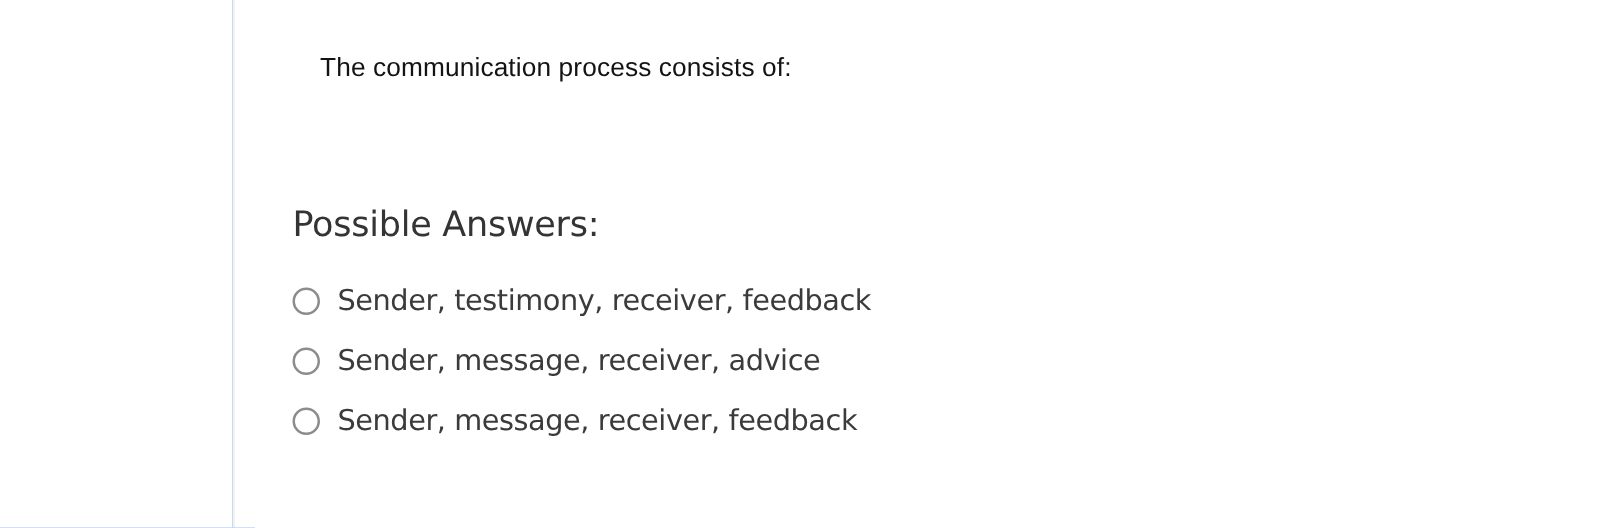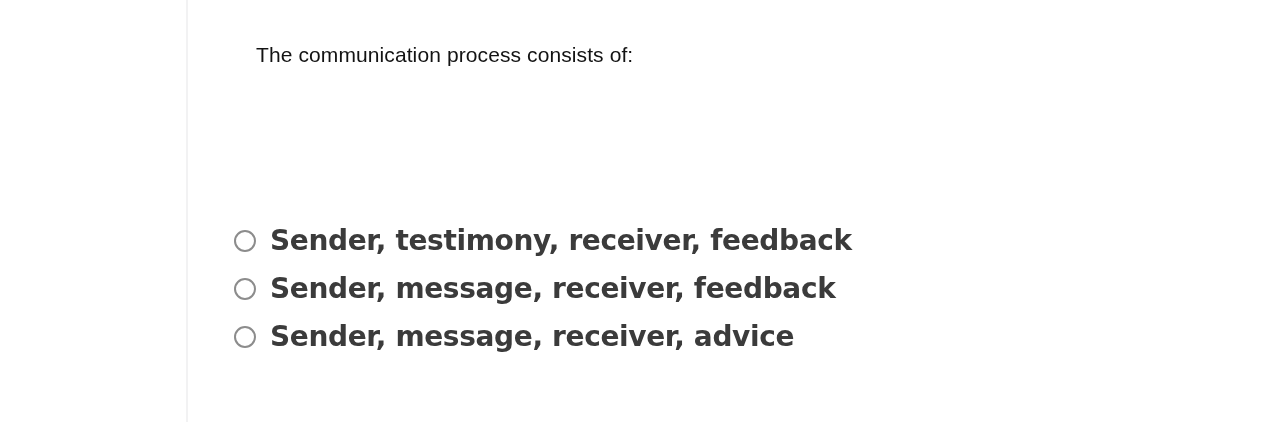--- a/index.html
+++ b/index.html
@@ -100,51 +100,51 @@
     border-radius: 50%;
     border: 2px solid #8c8c8c;
     background: #ffffff;
     box-sizing: content-box;
     margin-left: 0px;
     margin-right: 14px;
   }
 
   .answer-label {
     font-family: "DejaVu Sans", sans-serif;
-    font-size: 28px;
+    font-size: 23px;
     line-height: 26px;
     color: #3b3b3b;
     letter-spacing: -0.35px;
     white-space: nowrap;
-    font-weight: bold;
   }
 </style>
 </head>
 <body>
 
 <div id="page">
 
   <div class="left-gutter"></div>
 
   <div class="gutter-divider"></div>
 
   <div class="question-panel">
 
     <div class="question-stem">The communication process consists of:</div>
 
+    <div class="answers-heading">Possible Answers:</div>
 
     <ul class="answer-list">
       <li class="answer-option">
         <span class="radio-icon"></span>
         <span class="answer-label">Sender, testimony, receiver, feedback</span>
       </li>
       <li class="answer-option">
         <span class="radio-icon"></span>
-        <span class="answer-label">Sender, message, receiver, feedback</span>
+        <span class="answer-label">Sender, message, receiver, advice</span>
       </li>
       <li class="answer-option">
         <span class="radio-icon"></span>
-        <span class="answer-label">Sender, message, receiver, advice</span>
+        <span class="answer-label">Sender, message, receiver, feedback</span>
       </li>
     </ul>
 
   </div>
 </div>
 
 </body></html>

